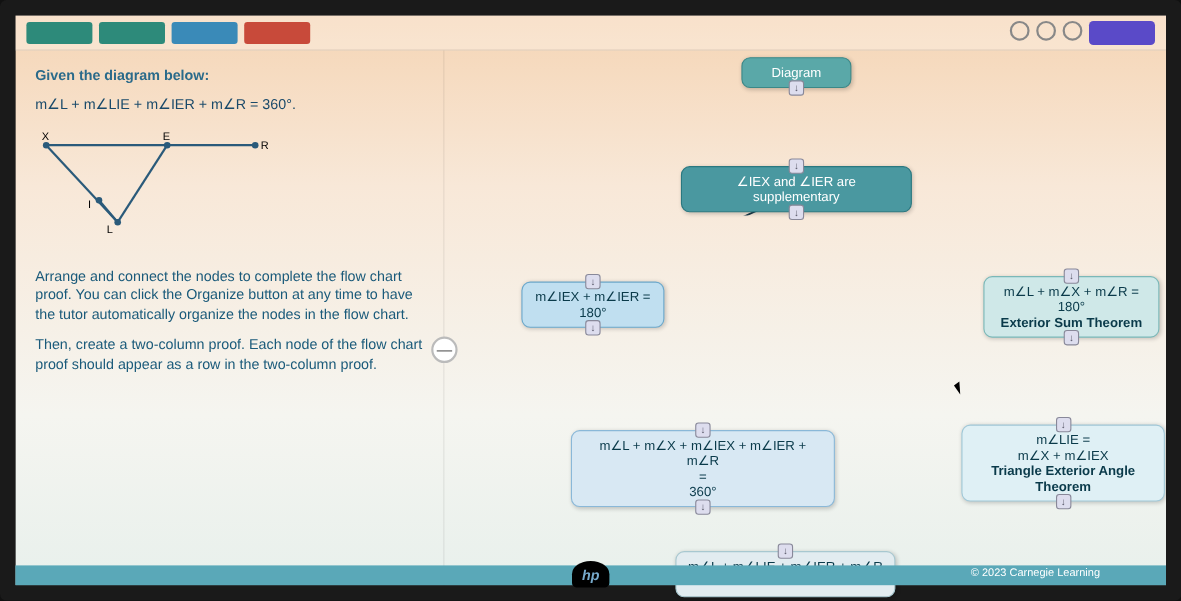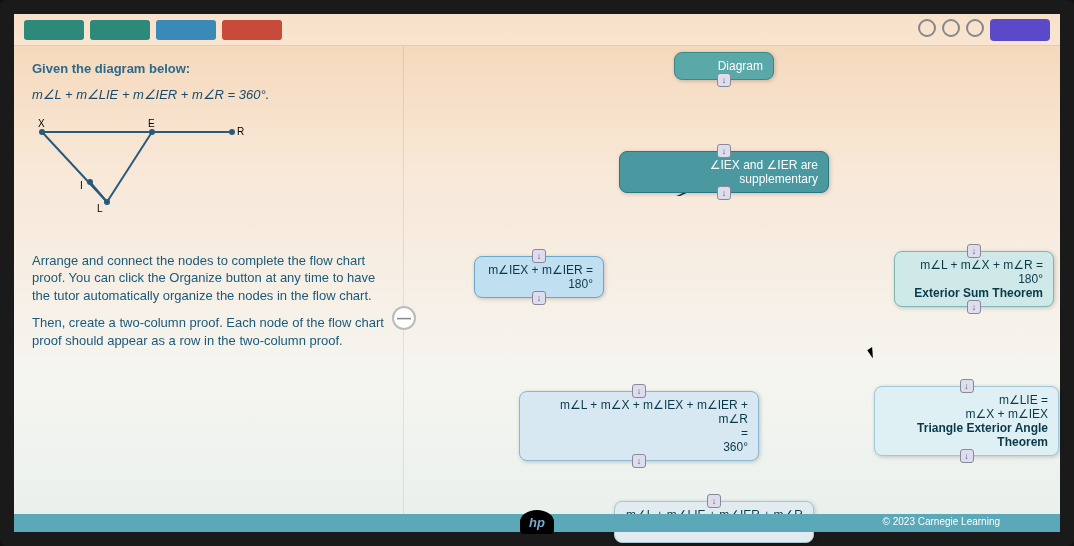--- a/index.html
+++ b/index.html
@@ -12,24 +12,24 @@
   .tbtn.red{background:#c84a3a}
   .topbar .rt{margin-left:auto;display:flex;gap:6px}
   .circ{width:18px;height:18px;border:2px solid #888;border-radius:50%}
   .pill{width:60px;height:22px;background:#5a4ac8;border-radius:4px}
   .workarea{position:relative;height:calc(100% - 32px);display:flex}
   .leftpane{width:390px;padding:14px 18px;color:#1a5a7a;font-size:13px;line-height:1.35;border-right:1px solid rgba(0,0,0,.08)}
   .leftpane h4{font-weight:bold;color:#2a6a8a;margin-bottom:8px}
   .mathline{color:#1a4a6a;margin-bottom:6px}
   .middot{position:absolute;left:378px;top:260px;width:24px;height:24px;background:#fff;border:2px solid #bbb;border-radius:50%;display:flex;align-items:center;justify-content:center;font-weight:bold;color:#888;font-size:14px}
   .geomsvg{margin:8px 0 14px 0}
-  .para{margin-top:16px}
+  .para{margin-top:6px}
   .canvas{position:relative;flex:1}
   .edges{position:absolute;inset:0}
-  .node{position:absolute;border:1px solid #2a6a8a;border-radius:8px;text-align:right;font-size:12px;padding:6px 10px;color:#0a3a4a;box-shadow:1px 1px 4px rgba(0,0,0,.2)}
+  .node{position:absolute;border:1px solid #2a6a8a;border-radius:8px;text-align:center;font-size:12px;padding:6px 10px;color:#0a3a4a;box-shadow:1px 1px 4px rgba(0,0,0,.2)}
   .node.teal{background:#5aa8a8;color:#fff;border-color:#3a8888}
   .node.tealdk{background:#4a98a0;color:#fff;border-color:#2a7880}
   .node.blue1{background:#c0dff0;border-color:#6aa8cc}
   .node.blue2{background:#cfe8e8;border-color:#7ab8b8}
   .node.blue3{background:#d8e8f3;border-color:#8ab8d8}
   .node.blue4{background:#dff0f5;border-color:#a0c8d8}
   .node.pale{background:#e2ecf0;border-color:#a8c8d0}
   .port{width:14px;height:14px;background:#dde;border:1px solid #889;border-radius:3px;position:absolute;left:50%;transform:translateX(-50%);display:flex;align-items:center;justify-content:center;font-size:9px;color:#556}
   .port.top{top:-8px}
   .port.bot{bottom:-8px}
@@ -51,21 +51,21 @@
       <div class="circ"></div>
       <div class="circ"></div>
       <div class="circ"></div>
       <div class="pill"></div>
     </div>
   </div>
 
   <div class="workarea">
     <div class="leftpane">
       <h4>Given the diagram below:</h4>
-      <div class="mathline" style="font-style:italic">m∠L + m∠LIE + m∠IER + m∠R = 360°.</div>
+      <div class="mathline" style="">m∠L + m∠LIE + m∠IER + m∠R = 360°.</div>
 
       <svg class="geomsvg" width="220" height="100">
         <line x1="10" y1="15" x2="200" y2="15" stroke="#2a5a7a" stroke-width="2"></line>
         <line x1="10" y1="15" x2="75" y2="85" stroke="#2a5a7a" stroke-width="2"></line>
         <line x1="75" y1="85" x2="120" y2="15" stroke="#2a5a7a" stroke-width="2"></line>
         <line x1="75" y1="85" x2="58" y2="65" stroke="#2a5a7a" stroke-width="2"></line>
         <circle cx="10" cy="15" r="3" fill="#2a5a7a"></circle>
           <text x="6" y="10" font-size="10">X</text>
         <circle cx="120" cy="15" r="3" fill="#2a5a7a"></circle>
           <text x="116" y="10" font-size="10">E</text>

